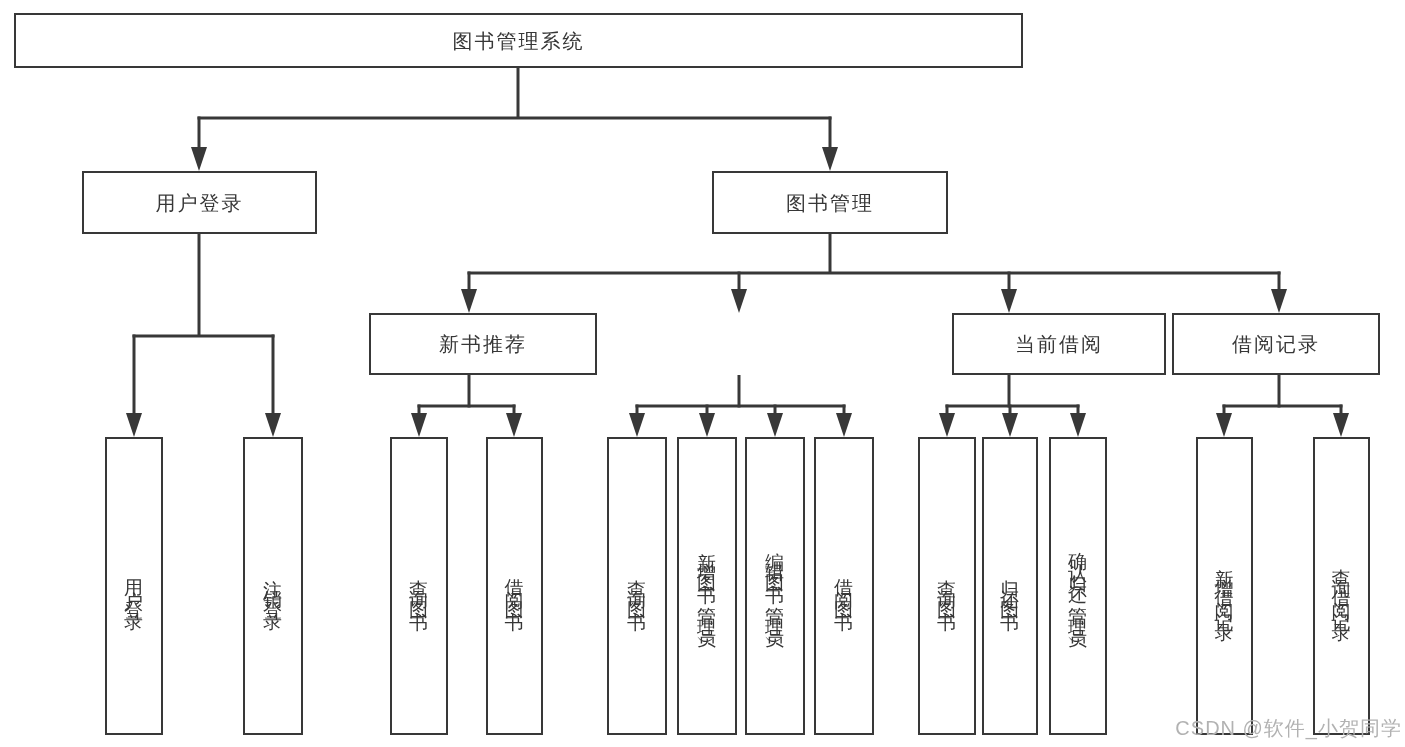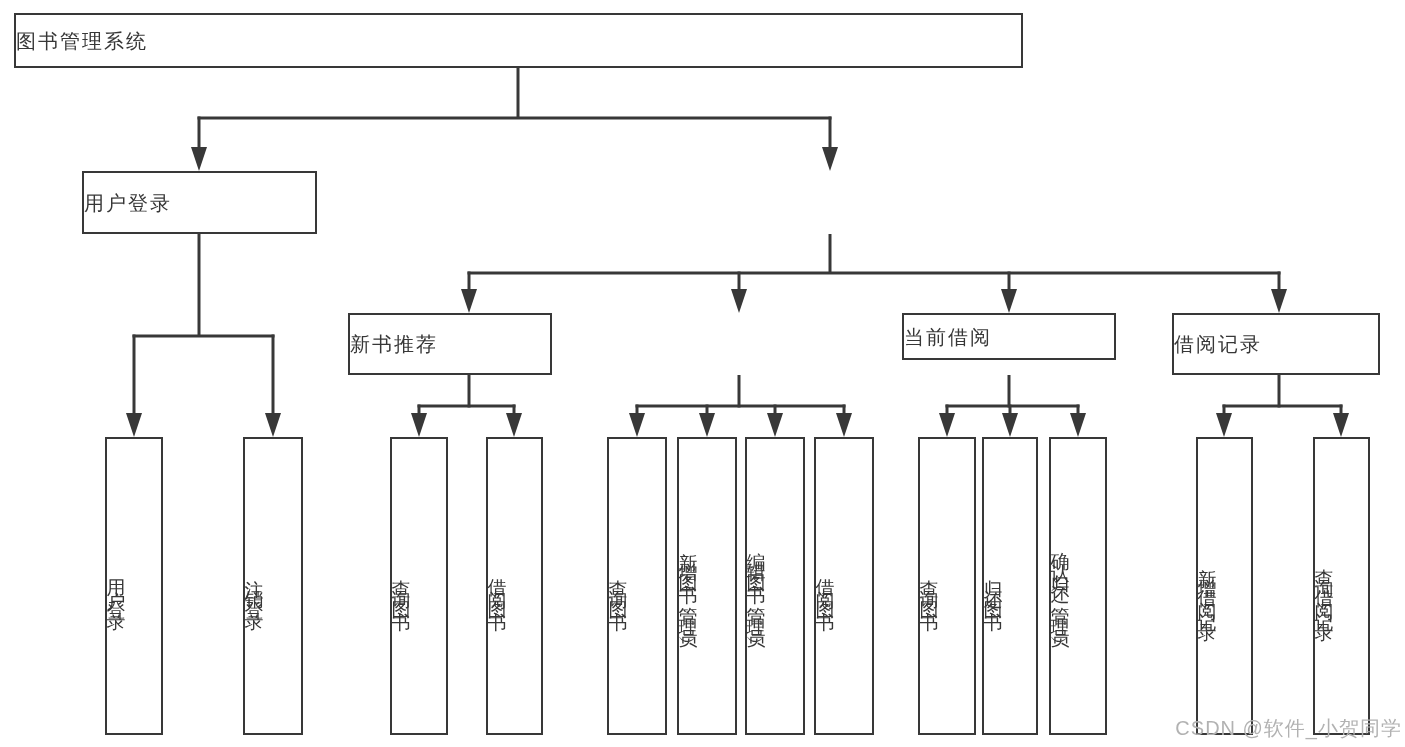--- a/index.html
+++ b/index.html
@@ -17,21 +17,21 @@
     overflow:hidden;
   }
   .wires{position:absolute;left:0;top:0;width:1405px;height:747px;}
   .wires line{stroke:var(--line);stroke-width:3;}
   .wires polygon{fill:var(--line);}
   .node{
     position:absolute;
     box-sizing:border-box;
     border:2.5px solid var(--line);
     background:#fff;
-    display:flex;align-items:center;
+    display:flex;align-items:center;justify-content:center;
     color:var(--text);
   }
   .node .label{
     font-size:20px;
     letter-spacing:2px;
     line-height:1;
     white-space:nowrap;
   }
   .node.vert .label{
     writing-mode:vertical-rl;
@@ -129,25 +129,28 @@
     </g>
   </svg>
 
   <div class="node" style="left:14px;top:13px;width:1009px;height:55px">
     <span class="label">图书管理系统</span>
   </div>
 
   <div class="node" style="left:82px;top:171px;width:235px;height:63px">
     <span class="label">用户登录</span>
   </div>
-
-  <div class="node" style="left:348px;top:313px;width:204px;height:62px">
+  <div class="node" style="left:712px;top:171px;width:236px;height:63px">
+    <span class="label">图书管理</span>
+  </div>
+
+  <div class="node" style="left:369px;top:313px;width:228px;height:62px">
     <span class="label">新书推荐</span>
   </div>
-  <div class="node" style="left:902px;top:313px;width:214px;height:47px">
+  <div class="node" style="left:952px;top:313px;width:214px;height:62px">
     <span class="label">当前借阅</span>
   </div>
   <div class="node" style="left:1172px;top:313px;width:208px;height:62px">
     <span class="label">借阅记录</span>
   </div>
 
   <div class="node vert" style="left:105px;top:437px;width:58px;height:298px">
     <span class="label">用户登录</span>
   </div>
   <div class="node vert" style="left:243px;top:437px;width:60px;height:298px">

